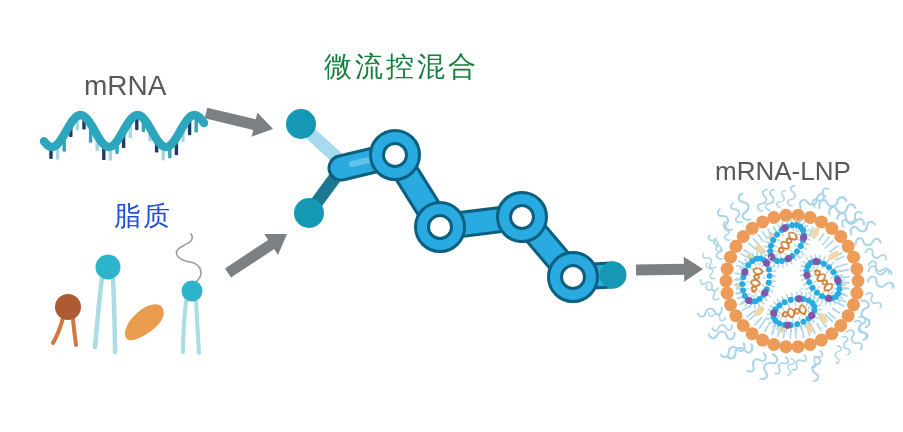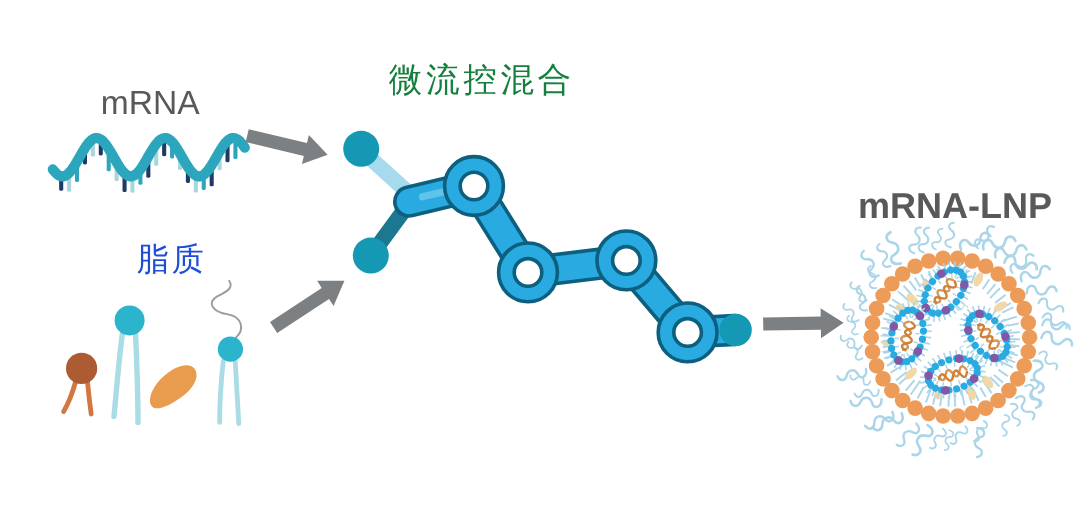--- a/index.html
+++ b/index.html
@@ -3,21 +3,21 @@
 <meta charset="utf-8">
 <style>
   html,body{margin:0;padding:0;background:#fff;}
   .canvas{position:relative;width:903px;height:432px;background:#fff;overflow:hidden;}
   svg{position:absolute;left:0;top:0;}
   .lbl{position:absolute;line-height:1;white-space:nowrap;
        font-family:"Liberation Sans","DejaVu Sans",sans-serif;}
   #lbl-mrna   {left:84px; top:72px; font-size:28px;}
   #lbl-mixing {left:324px;top:53px; font-size:28px;letter-spacing:3px;}
   #lbl-lipids {left:114px;top:203px;font-size:27px;letter-spacing:2px;}
-  #lbl-product{left:715px;top:158px;font-size:30px;font-weight:bold;}
+  #lbl-product{left:715px;top:158px;font-size:26px;}
 </style>
 </head>
 <body>
 
 <div class="canvas">
   <svg id="art" width="903" height="432" viewBox="0 0 903 432">
     <g id="g-mrna">
         <rect x="49.3" y="148.9" width="3.4" height="10.0" rx="1.2" fill="#1E3A66"></rect>
         <rect x="55.9" y="146.0" width="3.4" height="13.7" rx="1.2" fill="#A7D6DC"></rect>
         <rect x="62.5" y="136.6" width="3.4" height="15.1" rx="1.2" fill="#2CA6BC"></rect>

